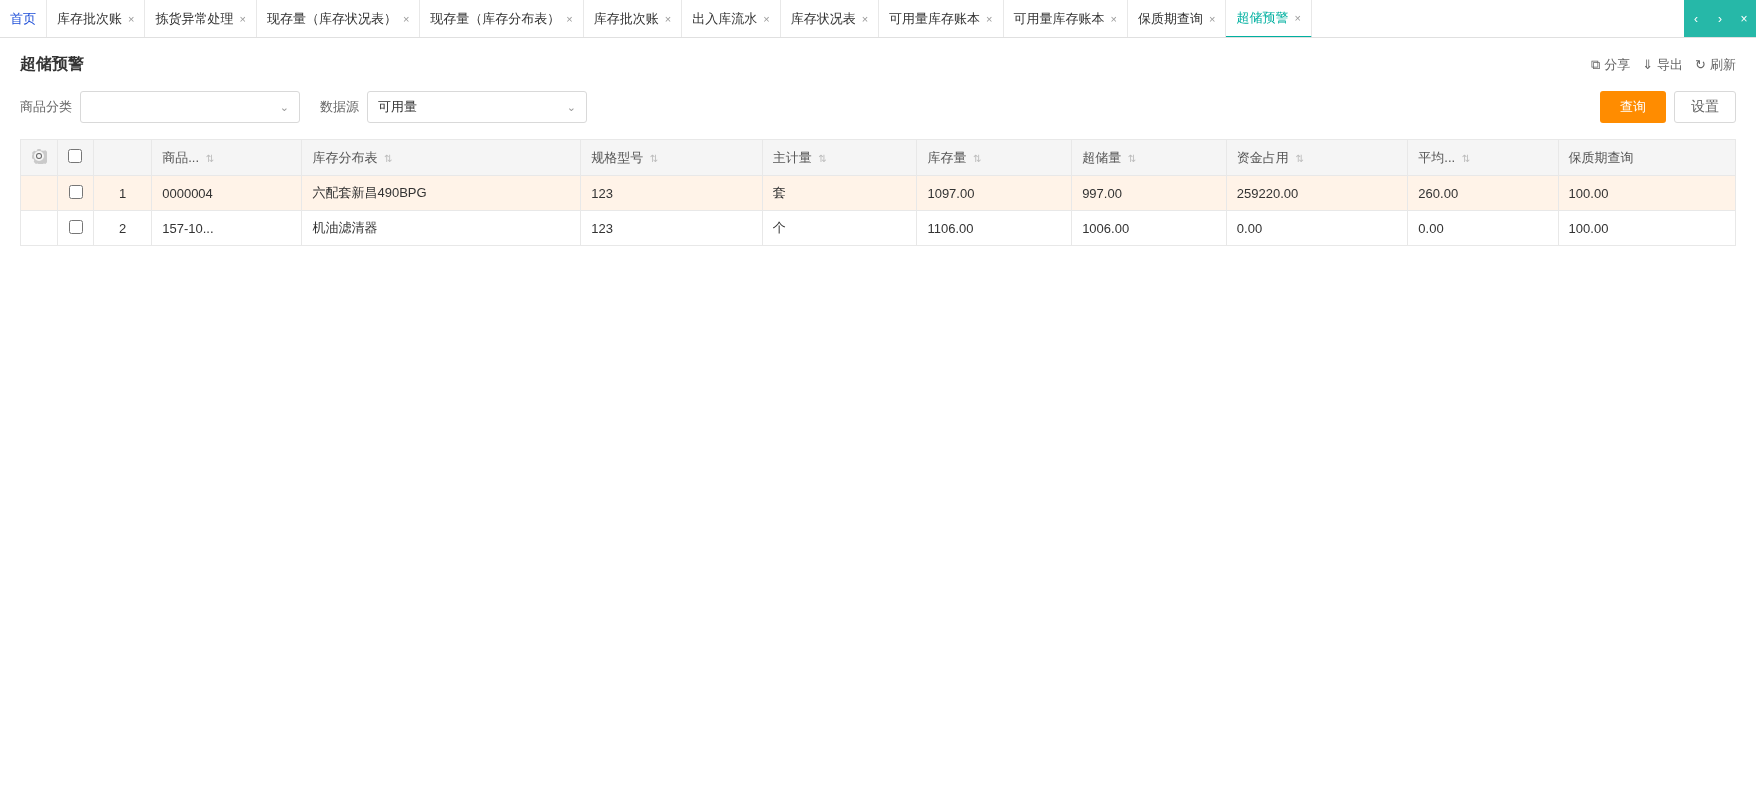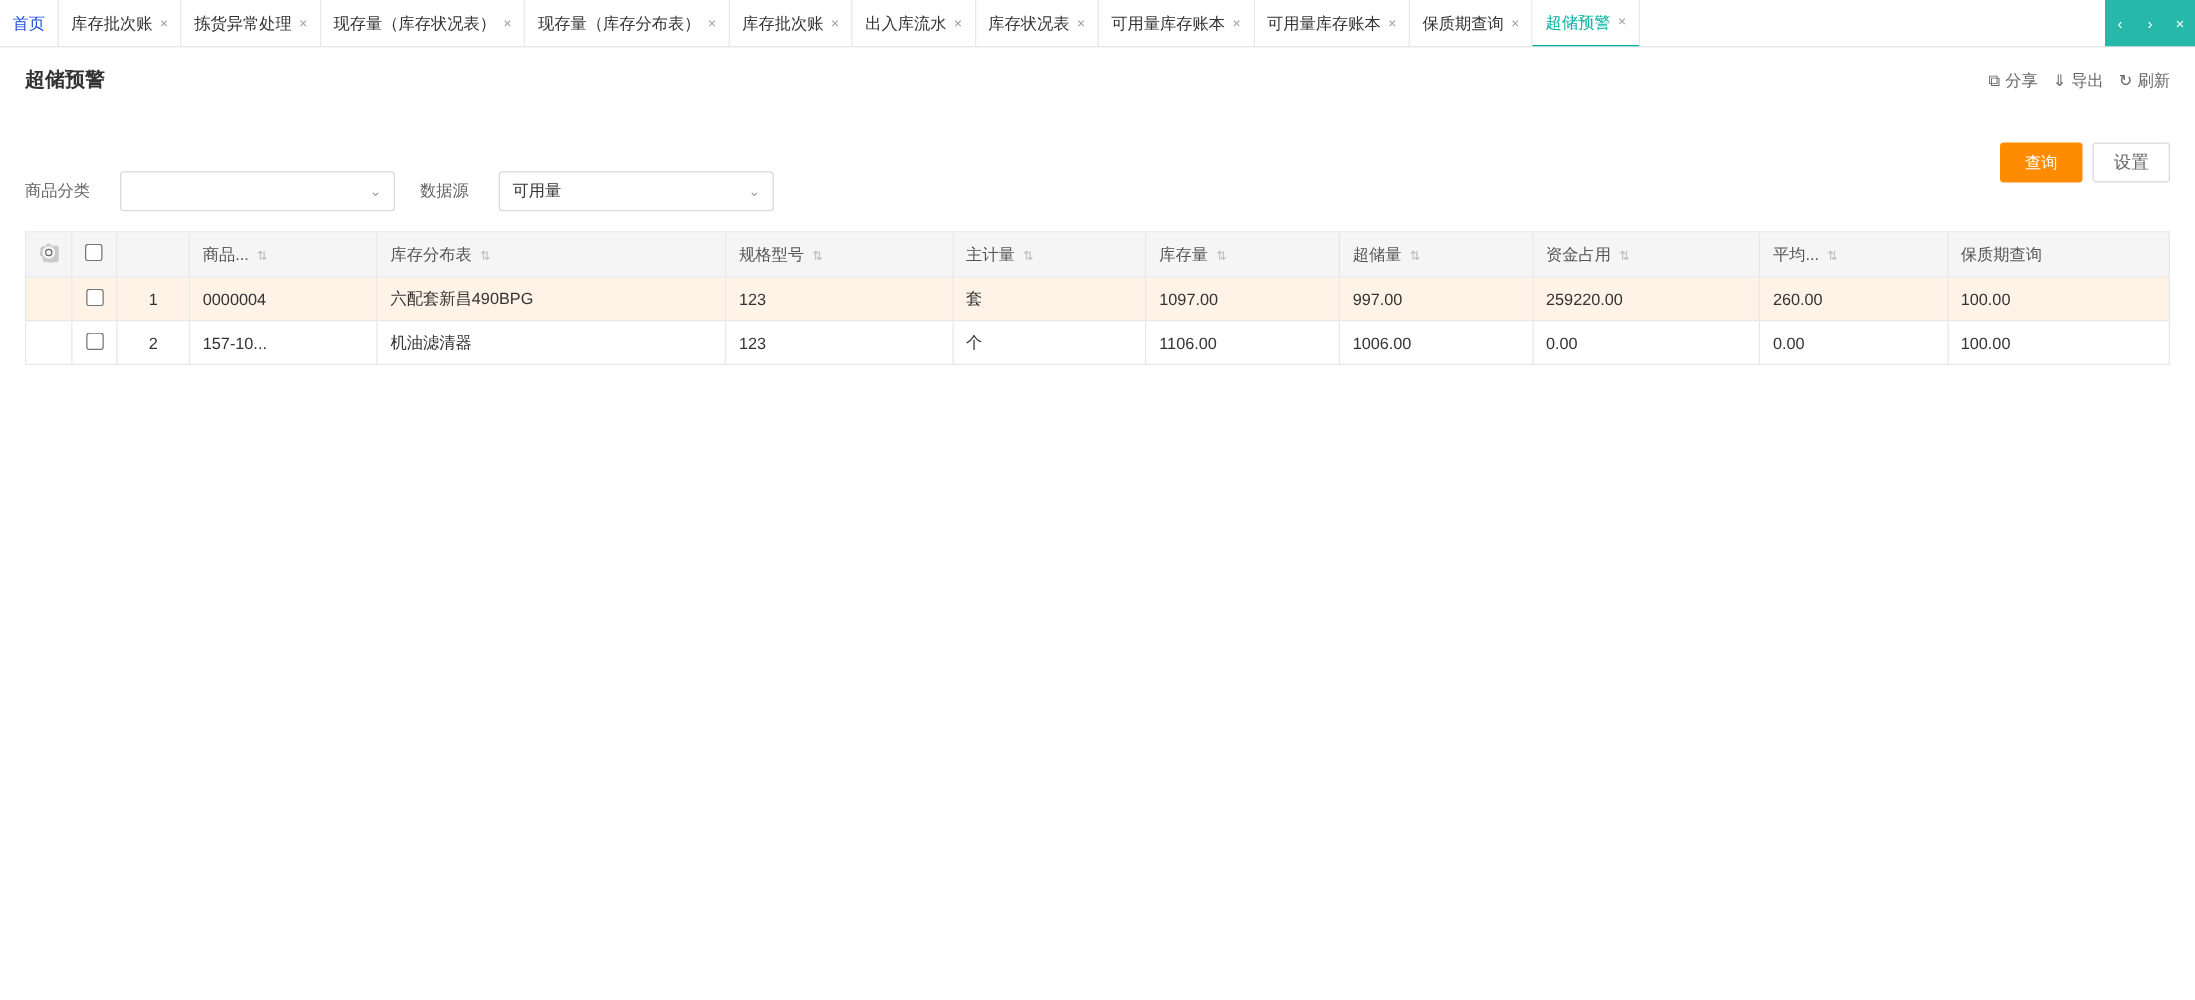--- a/index.html
+++ b/index.html
@@ -93,22 +93,21 @@
     .filter-row {
       display: flex;
       align-items: center;
       gap: 20px;
       margin-bottom: 16px;
       flex-wrap: wrap;
     }
     .filter-item {
       display: flex;
       align-items: center;
-      gap: 24px;
-      margin-top: 46px;
+      gap: 8px;
     }
     .filter-label {
       font-size: 13px;
       color: #666;
       white-space: nowrap;
     }
     .filter-select {
       display: flex;
       align-items: center;
       border: 1px solid #d9d9d9;

